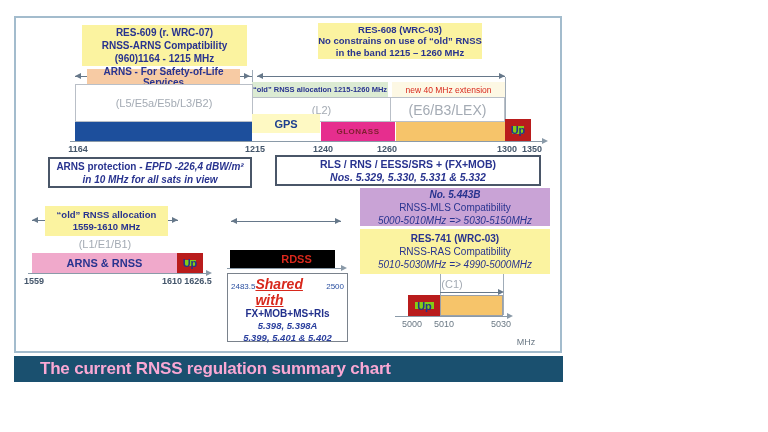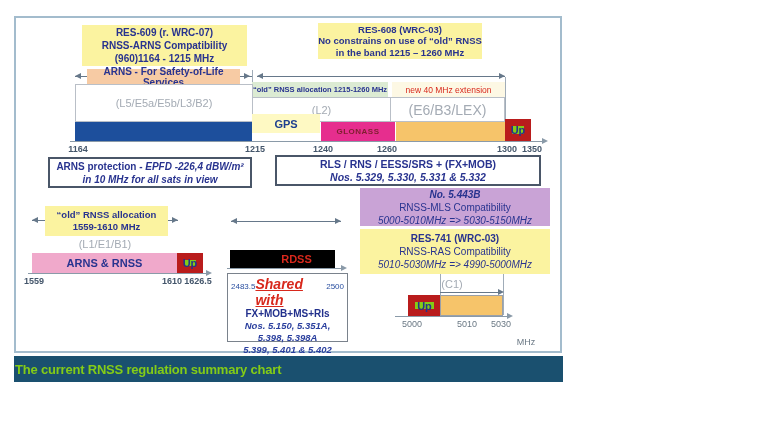--- a/index.html
+++ b/index.html
@@ -2,21 +2,21 @@
 <html><head>
 <meta charset="utf-8">
 <style>
   html,body{margin:0;padding:0;background:#ffffff;}
   .canvas{position:relative;width:768px;height:432px;background:#ffffff;overflow:hidden;
           font-family:"Liberation Sans","DejaVu Sans",sans-serif;}
   .abs{position:absolute;box-sizing:border-box;}
   .ctr{display:flex;flex-direction:column;align-items:center;justify-content:center;text-align:center;}
   .frame{left:14px;top:16px;width:548px;height:337px;border:2px solid #a3bccd;background:#ffffff;}
   .caption-bar{left:14px;top:356px;width:549px;height:26px;background:#1a506f;display:flex;align-items:center;}
-  .caption-text{color:#84cc16;font-weight:bold;font-size:13px;letter-spacing:-0.2px;padding-left:1px;}
+  .caption-text{color:#f9a8d4;font-weight:bold;font-size:17px;letter-spacing:-0.2px;padding-left:26px;}
   .yellow{background:#fbf3a0;}
   .navyText{color:#28338f;}
   .grayText{color:#a4abb4;}
   .redText{color:#d8281c;justify-content:center;}
   .peach{background:#f7cba4;}
   .green{background:#dcebd3;}
   .cream{background:#fdf8e4;}
   .whitebox{background:#ffffff;border:1px solid #b9bfc7;}
   .hline{position:absolute;height:1px;background:#66788a;}
   .vline{position:absolute;width:1px;background:#a0acb8;}
@@ -147,21 +147,20 @@
   <div class="hline" style="left:227px;top:268px;width:114px;background:#8a9aa8;"></div>
   <div class="ah r" style="left:341px;top:265px;border-left-color:#8a9aa8;"></div>
 
   <div class="abs" style="left:227px;top:273px;width:121px;height:69px;background:#ffffff;border:1px solid #7a828c;">
     <div style="display:flex;justify-content:space-between;align-items:baseline;padding:2px 3px 0 3px;">
       <span style="font-size:8px;color:#2a4fa0;">2483.5</span>
       <span style="font-size:14px;color:#d8281c;font-weight:bold;font-style:italic;text-decoration:underline;">Shared with</span>
       <span style="font-size:8px;color:#2a4fa0;">2500</span>
     </div>
     <div style="text-align:center;font-size:10px;font-weight:bold;color:#22308c;line-height:12px;">FX+MOB+MS+RIs</div>
-    <div style="text-align:center;font-size:9.5px;font-weight:bold;font-style:italic;color:#2a3f9e;line-height:12px;">Nos. 5.150, 5.351A,</div>
     <div style="text-align:center;font-size:9.5px;font-weight:bold;font-style:italic;color:#2a3f9e;line-height:12px;">5.398, 5.398A</div>
     <div style="text-align:center;font-size:9.5px;font-weight:bold;font-style:italic;color:#2a3f9e;line-height:12px;">5.399, 5.401 &amp; 5.402</div>
   </div>
 
   <div class="abs ctr navyText" style="left:360px;top:188px;width:190px;height:38px;background:#c9a3d6;font-size:10px;line-height:13px;">
     <div style="font-weight:bold;font-style:italic;">No. 5.443B</div>
     <div>RNSS-MLS Compatibility</div>
     <i>5000-5010MHz =&gt; 5030-5150MHz</i>
   </div>
 
@@ -180,21 +179,21 @@
   <div class="ah r" style="left:498px;top:289px;"></div>
 
   <div class="abs ctr upbox" style="left:408px;top:295px;width:33px;height:21px;">
     <div>Up</div>
   </div>
   <div class="abs" style="left:440px;top:295px;width:63px;height:21px;background:#f6c46a;border:1px solid #9aa0a8;"></div>
 
   <div class="hline" style="left:395px;top:316px;width:112px;background:#8a9aa8;"></div>
   <div class="ah r" style="left:507px;top:313px;border-left-color:#8a9aa8;"></div>
   <div class="tick2" style="left:412px;top:319px;">5000</div>
-  <div class="tick2" style="left:444px;top:319px;padding-left:46px;">5010</div>
+  <div class="tick2" style="left:444px;top:319px;">5010</div>
   <div class="tick2" style="left:501px;top:319px;">5030</div>
   <div class="tick2" style="left:526px;top:319px;margin-top:18px;">MHz</div>
 
   <div class="abs caption-bar">
     <span class="caption-text">The current RNSS regulation summary chart</span>
   </div>
 
 </div>
 
 </body></html>

